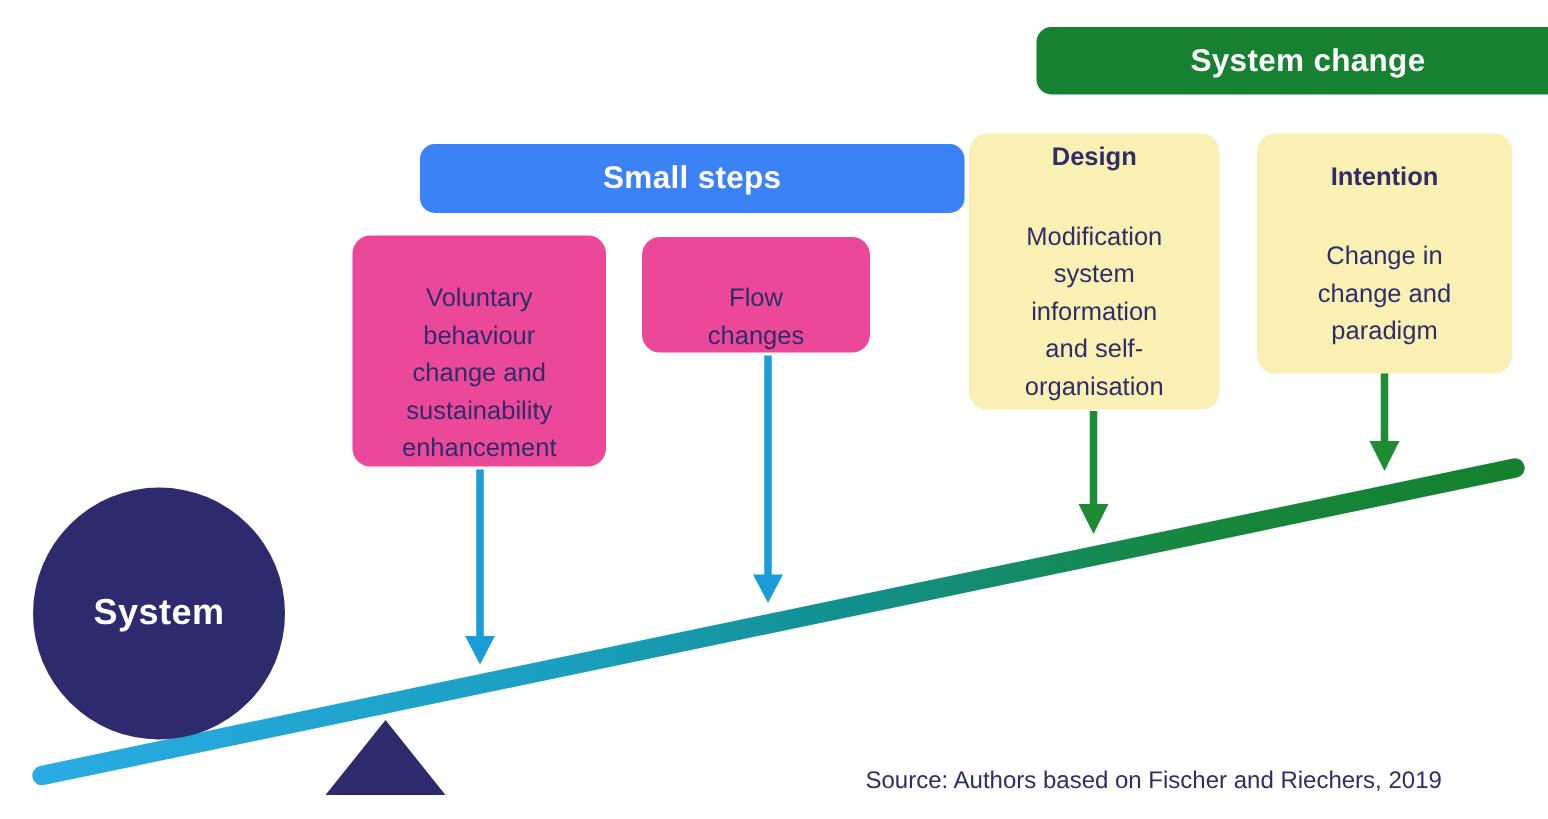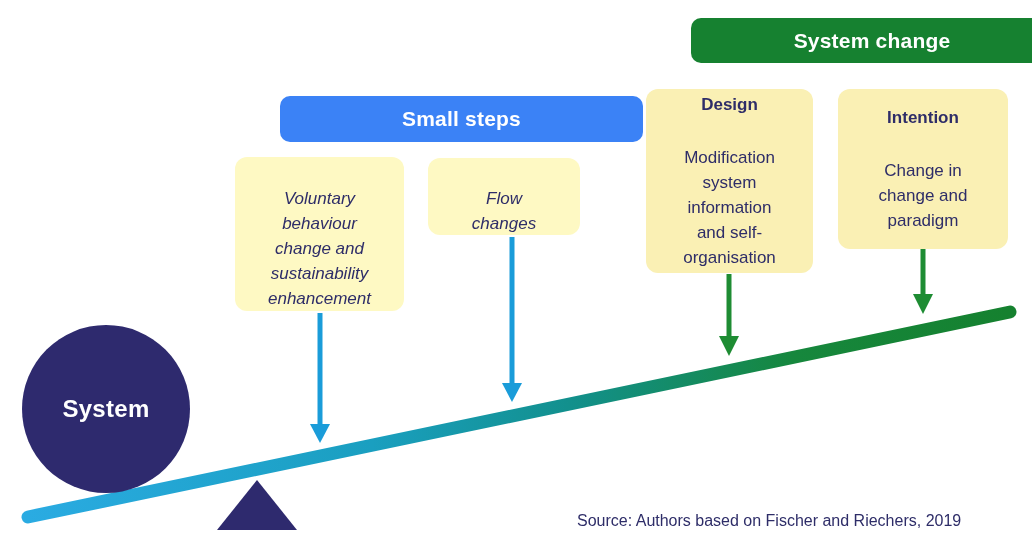--- a/index.html
+++ b/index.html
@@ -34,21 +34,21 @@
     font-size: 17px;
     line-height: 25px;
     text-align: center;
     display: flex;
     flex-direction: column;
     align-items: center;
     justify-content: center;
     padding: 4px 8px;
     box-sizing: border-box;
   }
-  .box-blue { background: #fef9c3; font-style: italic; }
+  .box-blue { background: #ec4899; }
   .box-yellow { background: #faf0b4; }
   .box-voluntary { left: 235px; top: 157px; width: 169px; height: 154px; }
   .box-flow { left: 428px; top: 158px; width: 152px; height: 77px; }
   .box-design { left: 646px; top: 89px; width: 167px; height: 184px; }
   .box-intention { left: 838px; top: 89px; width: 170px; height: 160px; }
   .box-text { white-space: pre-line; margin-top: 28px; }
   .box-title { font-weight: bold; white-space: pre-line; }
   .ball-label {
     position: absolute;
     left: 26px;

